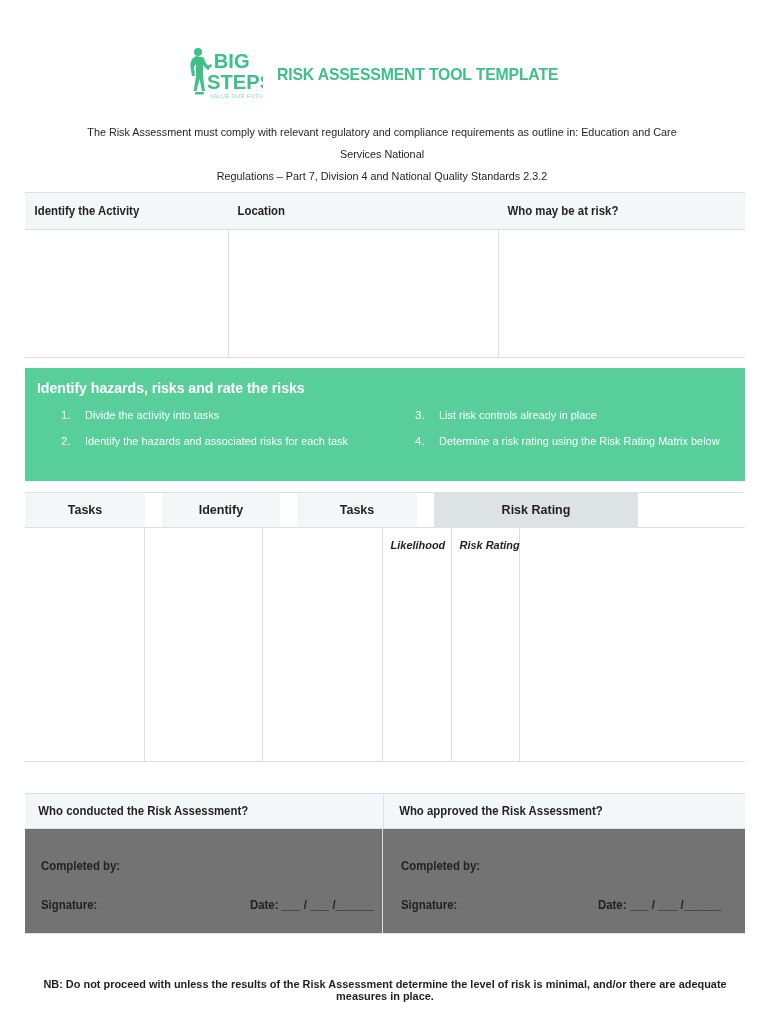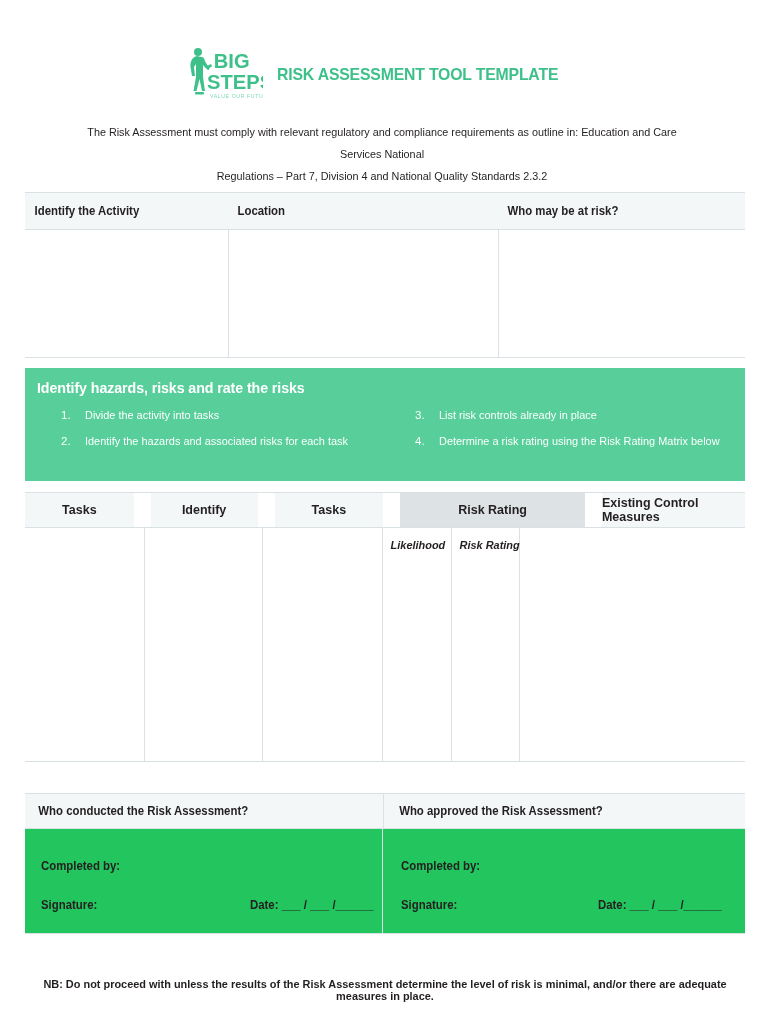--- a/index.html
+++ b/index.html
@@ -196,21 +196,21 @@
     height: 36px;
     background: #f4f7f8;
     border-top: 1px solid #d9e1e4;
     border-bottom: 1px solid #d9e1e4;
   }
 
   .signoff-body {
     display: flex;
     height: 105px;
     border-bottom: 1px solid #d9e1e4;
-    background: #22c55e;
+    background: #737373;
   }
 
   .so-col { position: relative; height: 100%; }
 
   .so-col.left  { width: 358px; border-right: 1px solid #d9e1e4; }
   .so-col.right { width: 361px; }
 
   .so-line {
     position: absolute;
     font-size: 12px;
@@ -316,21 +316,20 @@
     </div>
   </div>
 
   <div class="frame" id="risk-table">
 
     <div class="risk-hdr">
       <div class="rh" style="width:120px">Tasks</div>
       <div class="rh" style="width:118px">Identify</div>
       <div class="rh" style="width:120px">Tasks</div>
       <div class="rh grey" style="width:204px">Risk Rating</div>
-      <div class="rh" style="width:158px">Existing Control Measures</div>
     </div>
 
     <div class="risk-sub">
       <div class="sub-col" style="width:120px"></div>
       <div class="sub-col" style="width:118px"></div>
       <div class="sub-col" style="width:120px"></div>
       <div class="sub-col" style="width:69px">
         <div class="sub-label">Likelihood</div>
       </div>
       <div class="sub-col" style="width:68px">

